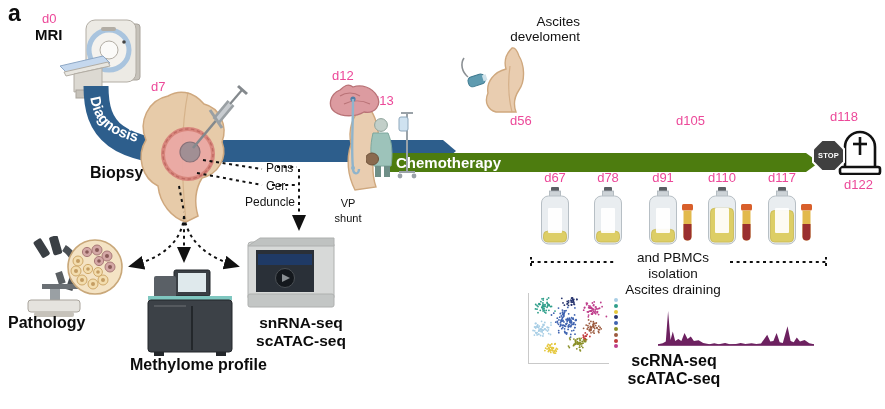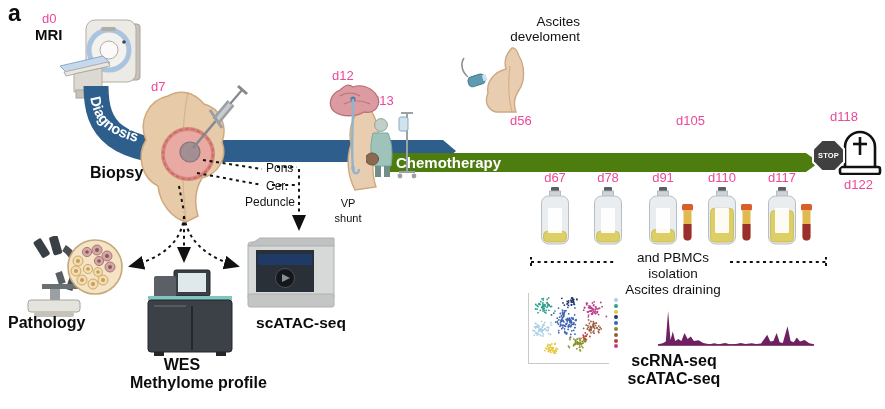--- a/index.html
+++ b/index.html
@@ -265,34 +265,34 @@
     <rect x="38" y="5" width="28" height="19" fill="#dfe9ec"></rect>
     <rect x="14" y="8" width="22" height="22" rx="2" fill="#5a6066"></rect>
     <rect x="8" y="28" width="84" height="4" fill="#7fc7c0"></rect>
     <rect x="8" y="32" width="84" height="52" rx="3" fill="#3c4147" stroke="#23272b"></rect>
     <line x1="52" y1="38" x2="52" y2="82" stroke="#23272b" stroke-width="2"></line>
     <line x1="14" y1="38" x2="46" y2="38" stroke="#55595e" stroke-width="2"></line>
     <rect x="14" y="84" width="10" height="4" fill="#23272b"></rect>
     <rect x="76" y="84" width="10" height="4" fill="#23272b"></rect>
   </svg>
   <div class="center-block" style="left:130px;top:356px;width:104px;">
-    <div class="blabel" style="position:static;font-size:16px;">WES</div>
     <div class="blabel" style="position:static;font-size:16px;">Methylome profile</div>
   </div>
 
   <svg class="abs" style="left:246px;top:236px;" width="90" height="74" viewBox="0 0 90 74">
     <rect x="2" y="6" width="86" height="58" rx="3" fill="#d7d9d8" stroke="#aeb0af"></rect>
     <path d="M2,10 L14,2 L88,2 L88,10 Z" fill="#bfc2c1" stroke="#aeb0af"></path>
     <rect x="10" y="14" width="58" height="42" fill="#2a3038"></rect>
     <rect x="12" y="18" width="54" height="11" fill="#1f3a66"></rect>
     <circle cx="39" cy="42" r="9.5" fill="#14181d" stroke="#4a4f54"></circle>
     <path d="M36,38 l8,4 -8,4 z" fill="#8a8f93"></path>
     <rect x="2" y="58" width="86" height="13" rx="2" fill="#c3c6c5" stroke="#aeb0af"></rect>
   </svg>
   <div class="center-block" style="left:242px;top:314px;width:118px;">
+    <div class="blabel" style="position:static;font-size:15.5px;">snRNA-seq</div>
     <div class="blabel" style="position:static;font-size:15.5px;">scATAC-seq</div>
   </div>
 
   <div class="abs" style="left:528px;top:293px;width:80px;height:70px;border-left:1px solid #c9c9c9;border-bottom:1px solid #c9c9c9;background:#fff;">
     <svg id="umap-svg" width="80" height="70" viewBox="0 0 80 70">
         <circle cx="19.8" cy="11.7" r="0.9" fill="#2f9e8a"></circle>
         <circle cx="18.5" cy="13.3" r="0.9" fill="#2f9e8a"></circle>
         <circle cx="13.7" cy="14.6" r="0.9" fill="#2f9e8a"></circle>
         <circle cx="14.2" cy="7.1" r="0.9" fill="#2f9e8a"></circle>
         <circle cx="6.7" cy="11.5" r="0.9" fill="#2f9e8a"></circle>

